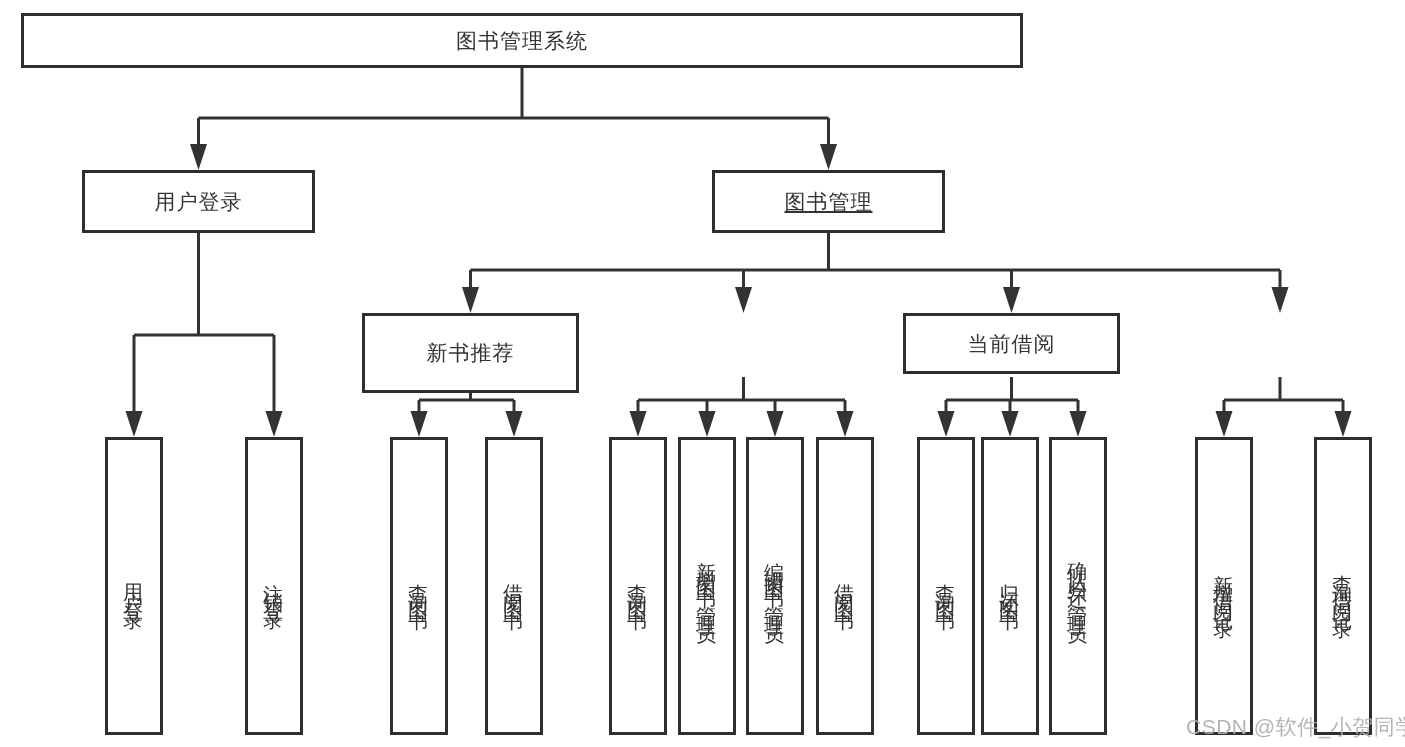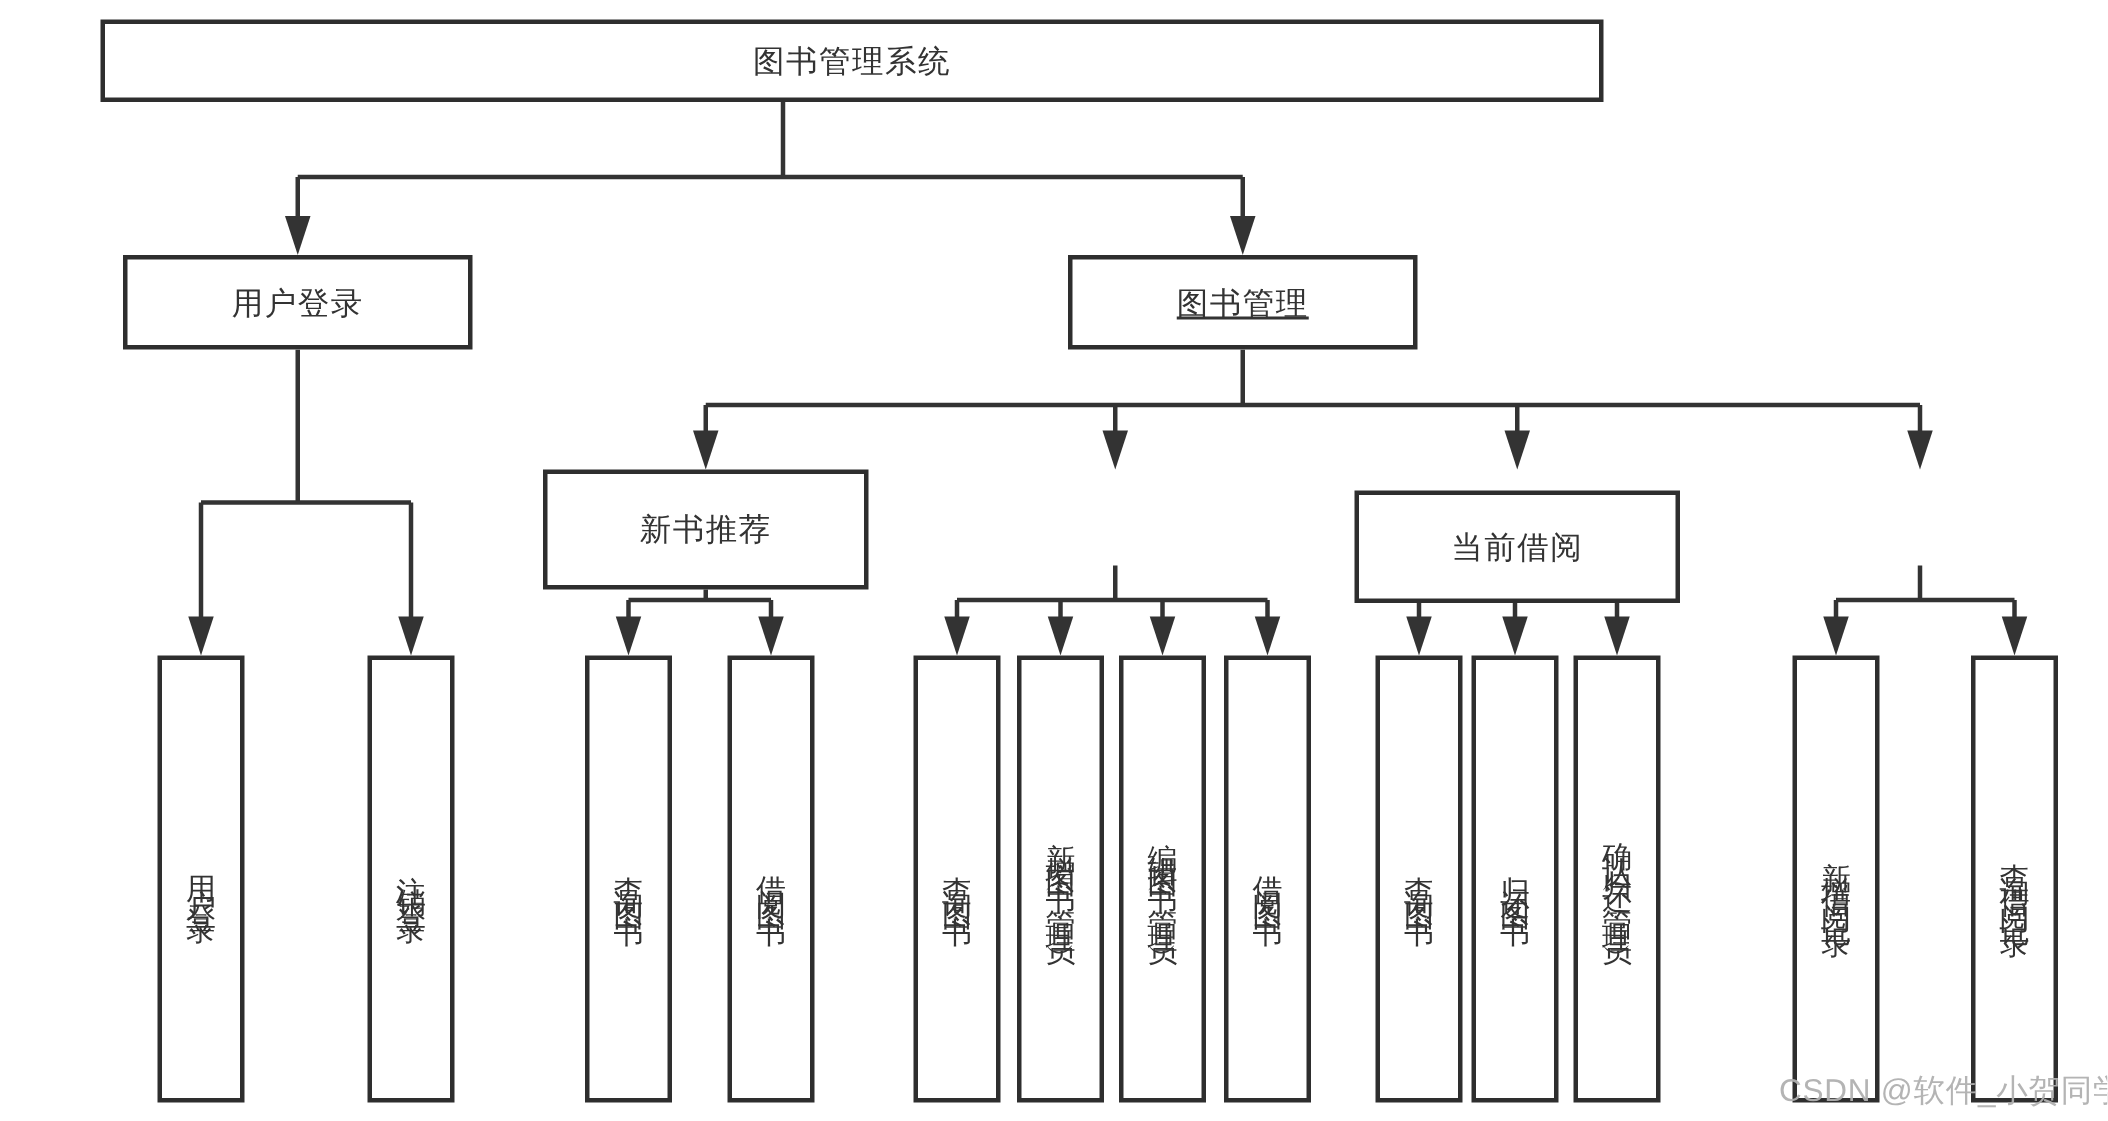--- a/index.html
+++ b/index.html
@@ -25,26 +25,26 @@
   .box.h{font-size:21px;letter-spacing:1px;}
   .box.v{
     width:58px;top:437px;height:298px;
     writing-mode:vertical-rl;
     text-orientation:mixed;
     font-size:20px;
     letter-spacing:9px;
     text-align:center;
   }
   
-  #n-root            {left:21px;  top:13px;  width:1002px; height:55px;margin-left:46px;}
+  #n-root            {left:21px;  top:13px;  width:1002px; height:55px;}
   #n-user-login      {left:82px;  top:170px; width:233px;  height:63px;}
   #n-book-management {left:712px; top:170px; width:233px;  height:63px;text-decoration:underline;}
   #n-new-book-rec    {left:362px; top:313px; width:217px;  height:80px;}
   #n-book-borrow     {left:635px; top:313px; width:217px;  height:63px;}
-  #n-current-borrow  {left:903px; top:327px; width:217px;  height:75px;}
+  #n-current-borrow  {left:903px; top:313px; width:217px;  height:61px;}
   #n-borrow-record   {left:1172px;top:313px; width:216px;  height:63px;}
   
   #l-user-login      {left:105px;}
   #l-logout          {left:245px;}
   #l-rec-query       {left:390px;}
   #l-rec-borrow      {left:485px;}
   #l-bb-query        {left:609px;}
   #l-bb-add          {left:678px;}
   #l-bb-edit         {left:746px;}
   #l-bb-borrow       {left:816px;}

